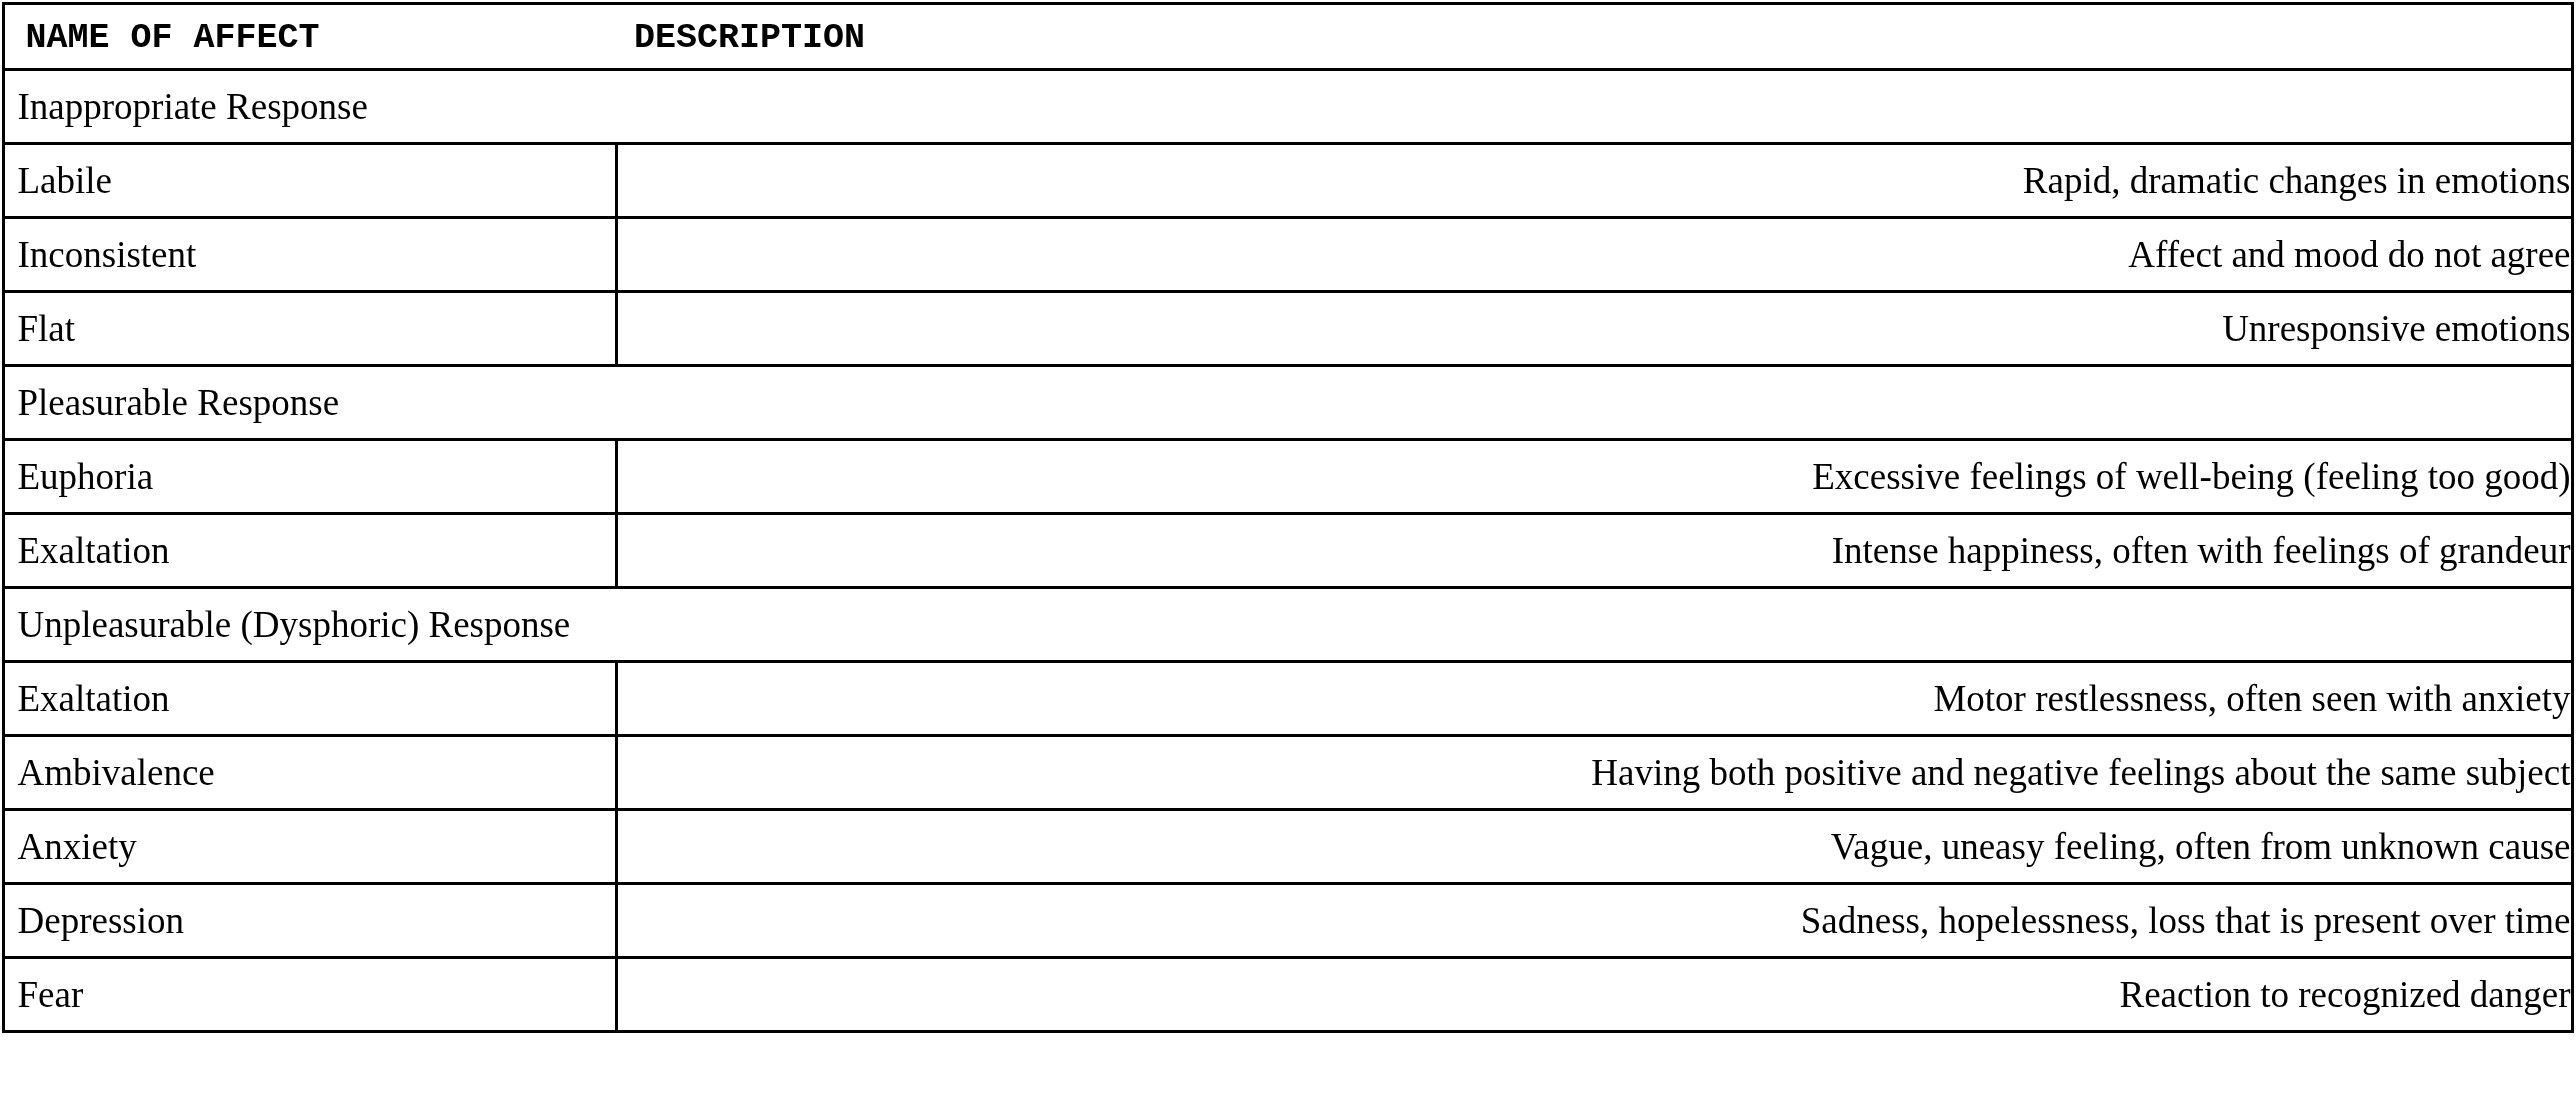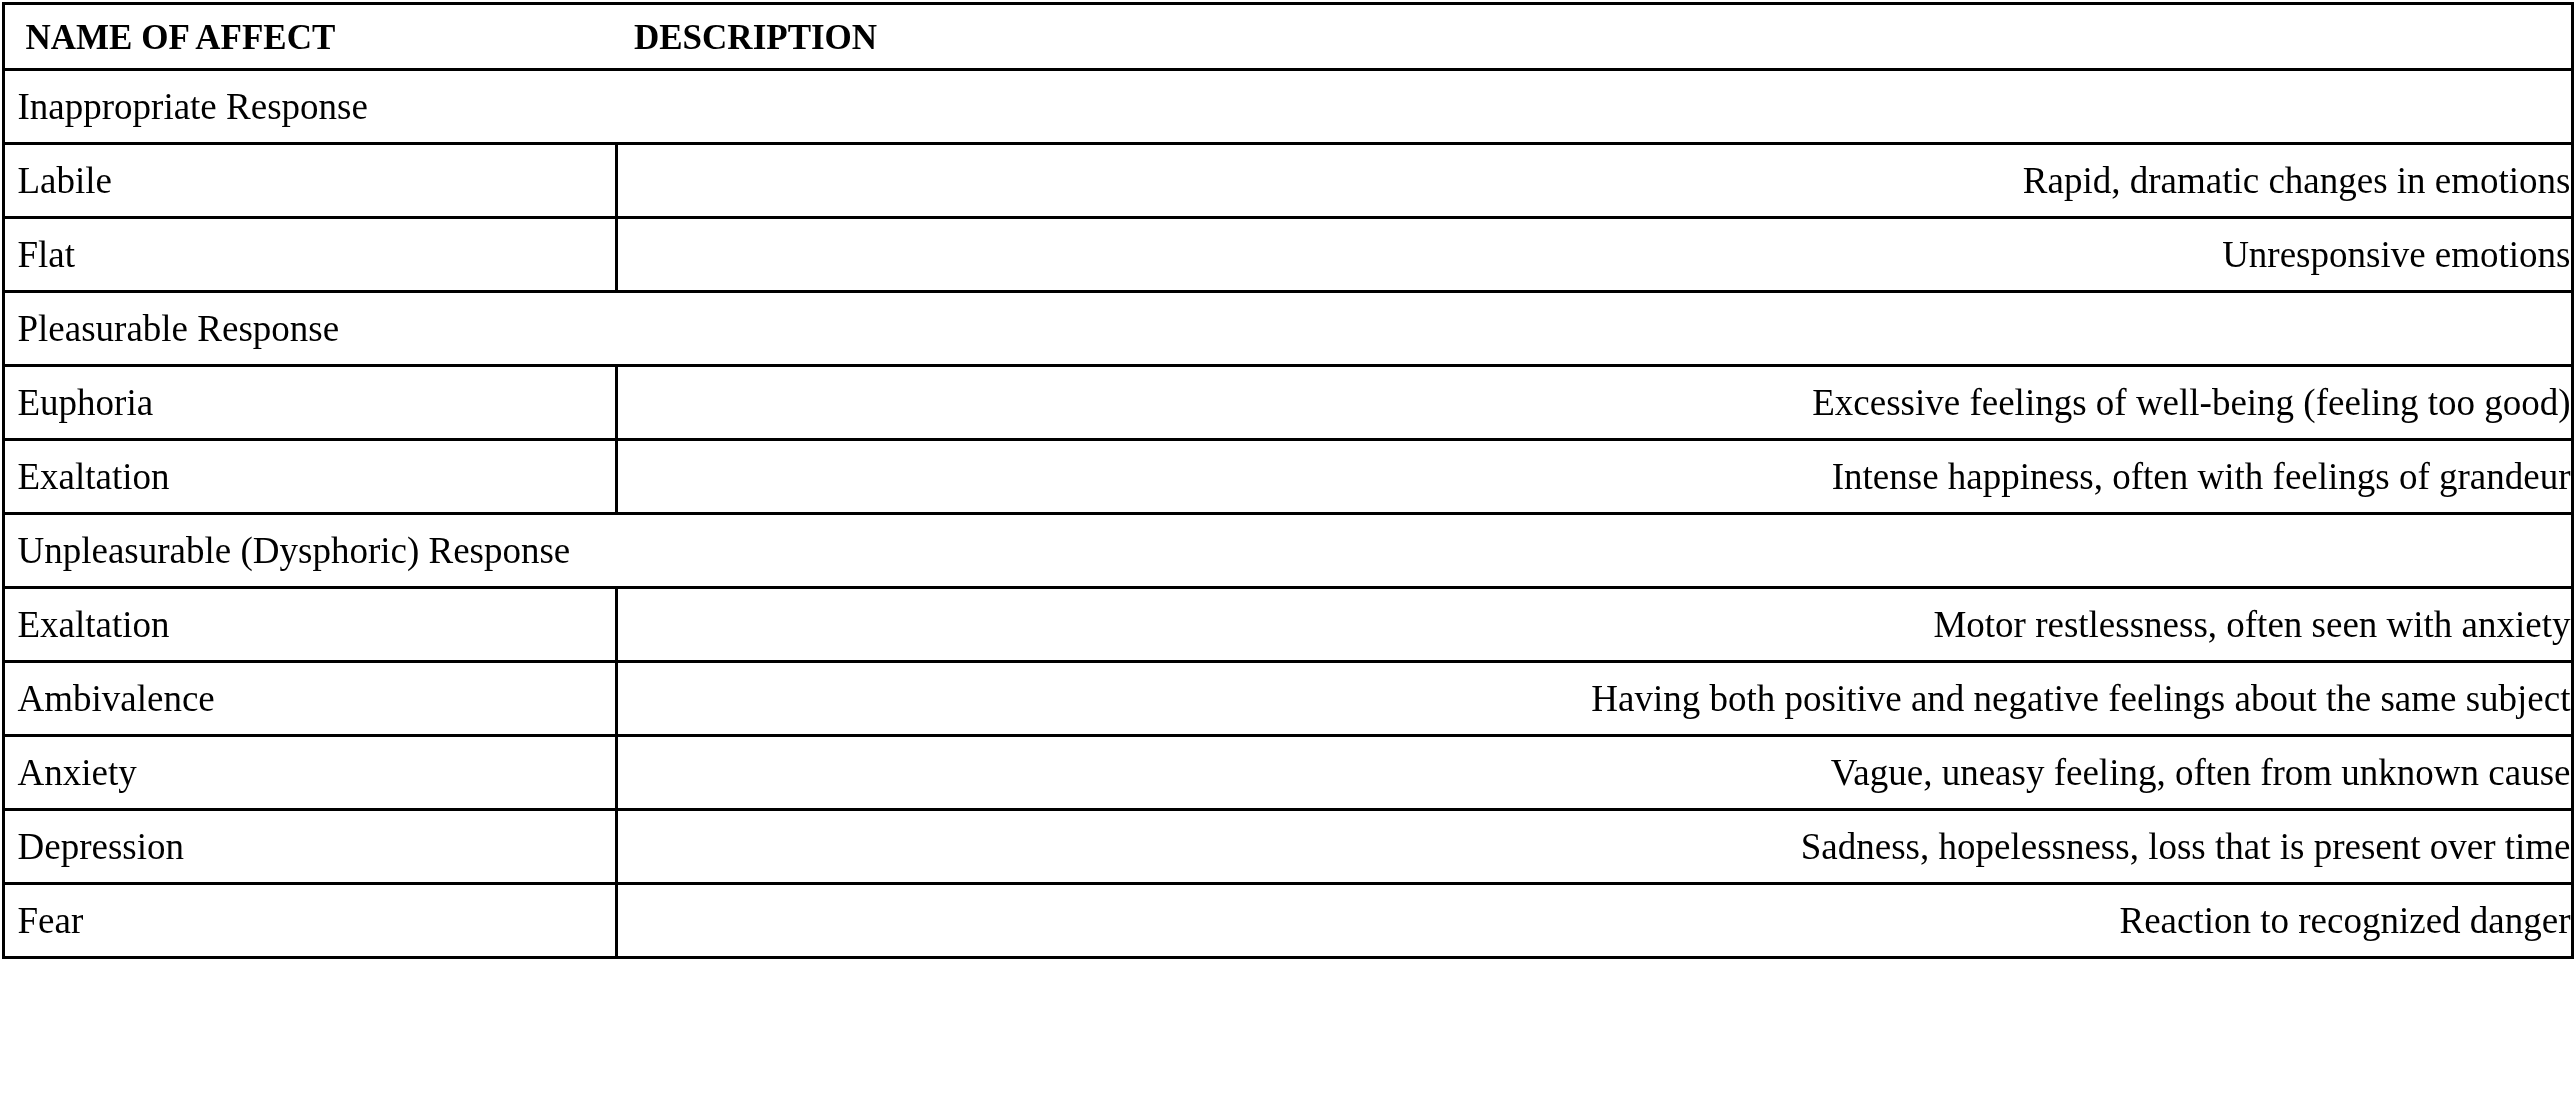--- a/index.html
+++ b/index.html
@@ -35,20 +35,21 @@
       white-space: nowrap;
       overflow: hidden;
     }
     .affect-table thead th {
       height: 60px;
       font-weight: bold;
       font-size: 35px;
       letter-spacing: 0px;
       border-top: none;
       padding-top: 3px;
+      font-family: Liberation Mono, monospace;
     }
     .affect-table thead th.desc-head {
       padding-left: 18px;
     }
     .affect-table tbody td {
       height: 71px;
       font-size: 37px;
       font-weight: normal;
       padding-left: 13px;
     }
@@ -81,20 +82,24 @@
   <tbody>
 
     <tr class="section-row">
       <td colspan="2">Inappropriate Response</td>
     </tr>
     <tr>
       <td class="name-cell">Labile</td>
       <td class="desc-cell">Rapid, dramatic changes in emotions</td>
     </tr>
     <tr>
+      <td class="name-cell">Inconsistent</td>
+      <td class="desc-cell">Affect and mood do not agree</td>
+    </tr>
+    <tr>
       <td class="name-cell">Flat</td>
       <td class="desc-cell">Unresponsive emotions</td>
     </tr>
 
     <tr class="section-row">
       <td colspan="2">Pleasurable Response</td>
     </tr>
     <tr>
       <td class="name-cell">Euphoria</td>
       <td class="desc-cell">Excessive feelings of well-being (feeling too good)</td>

